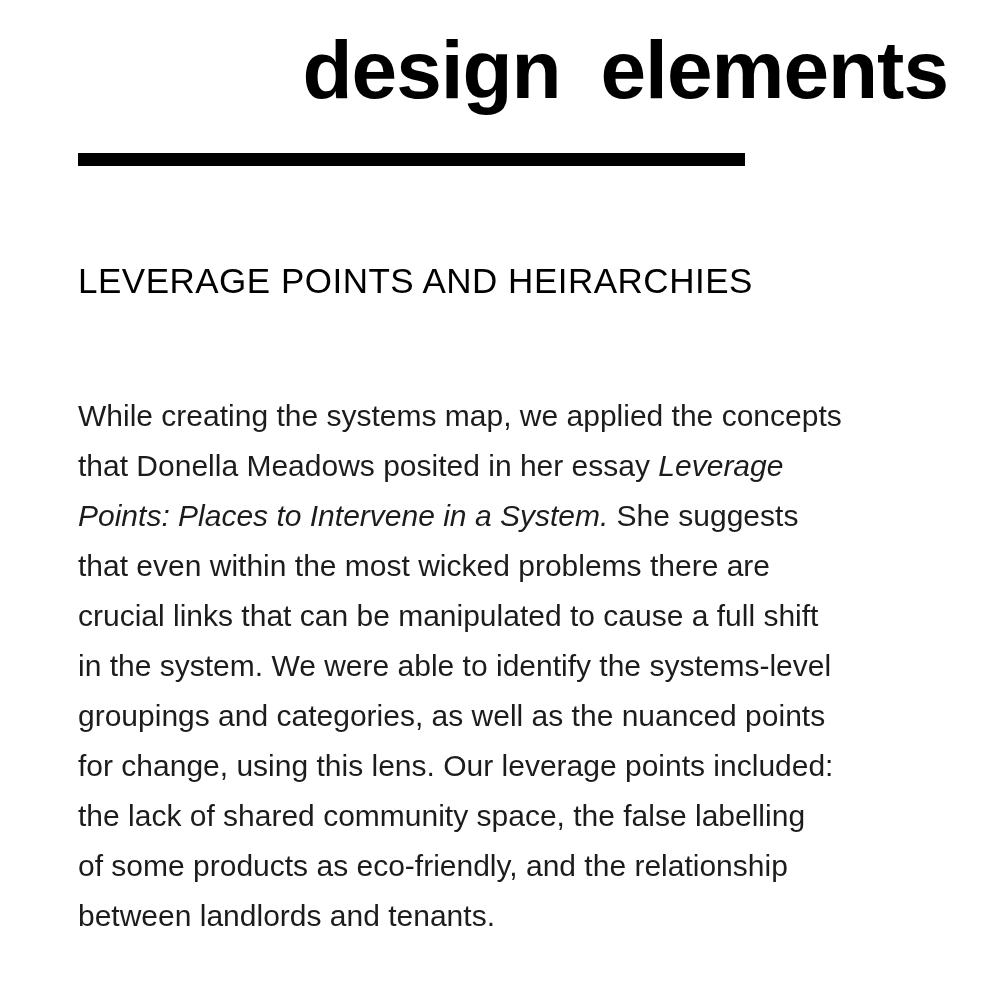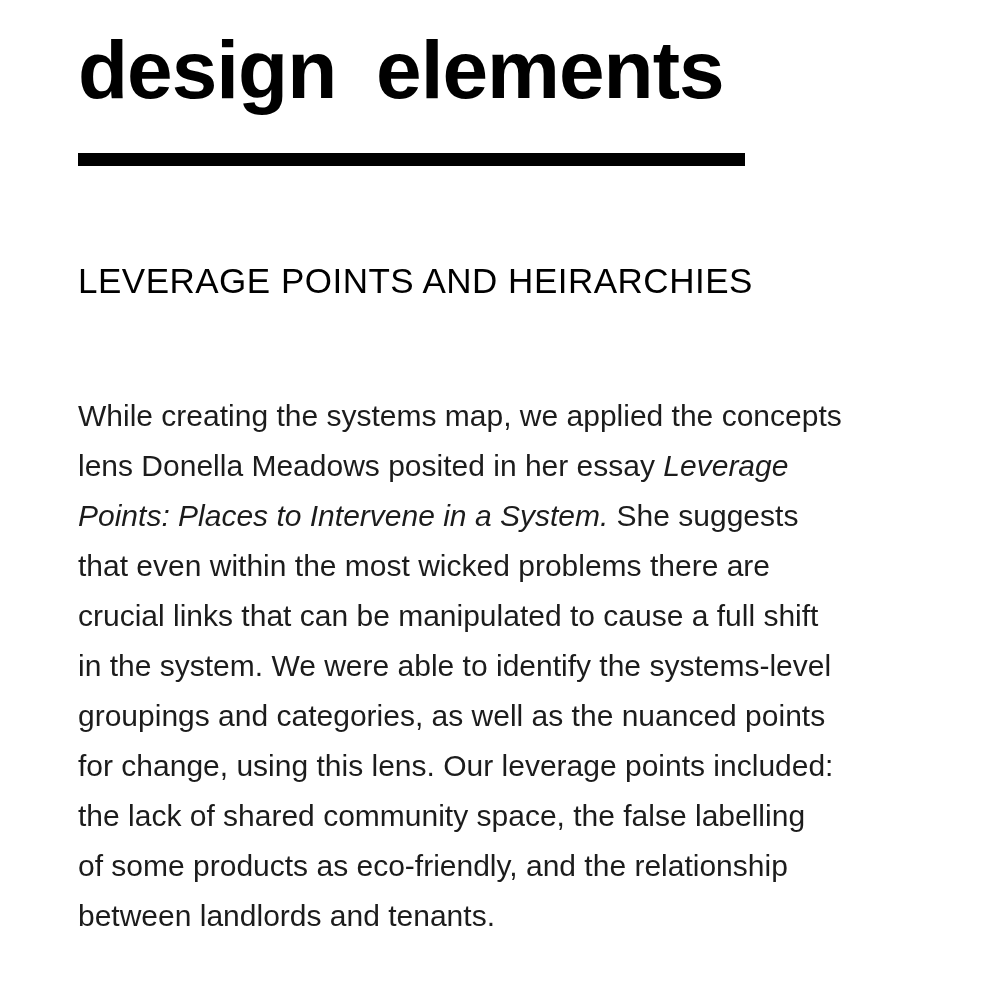--- a/index.html
+++ b/index.html
@@ -20,20 +20,21 @@
     background: #ffffff;
   }
   .title {
     margin: 0;
     font-size: 82px;
     line-height: 84px;
     font-weight: 800;
     letter-spacing: -1px;
     word-spacing: 18px;
     color: #000000;
+    text-align: right;
   }
   .rule {
     margin-top: 41px;
     width: 667px;
     height: 13px;
     background: #000000;
   }
   .section-heading {
     margin: 95px 0 0 0;
     font-size: 35px;
@@ -60,21 +61,21 @@
 
 <main class="page">
 
   <h1 class="title">design elements</h1>
 
   <div class="rule"></div>
 
   <h2 class="section-heading">LEVERAGE POINTS AND HEIRARCHIES</h2>
 
   <p class="body-text"><span>While creating the systems map, we applied the concepts
-lens Donella Meadows posited in her essay </span><span class="italic">Leverage
+that Donella Meadows posited in her essay </span><span class="italic">Leverage
 Points: Places to Intervene in a System.</span><span> She suggests
 that even within the most wicked problems there are
 crucial links that can be manipulated to cause a full shift
 in the system. We were able to identify the systems-level
 groupings and categories, as well as the nuanced points
 for change, using this lens. Our leverage points included:
 the lack of shared community space, the false labelling
 of some products as eco-friendly, and the relationship
 between landlords and tenants.</span></p>
 

